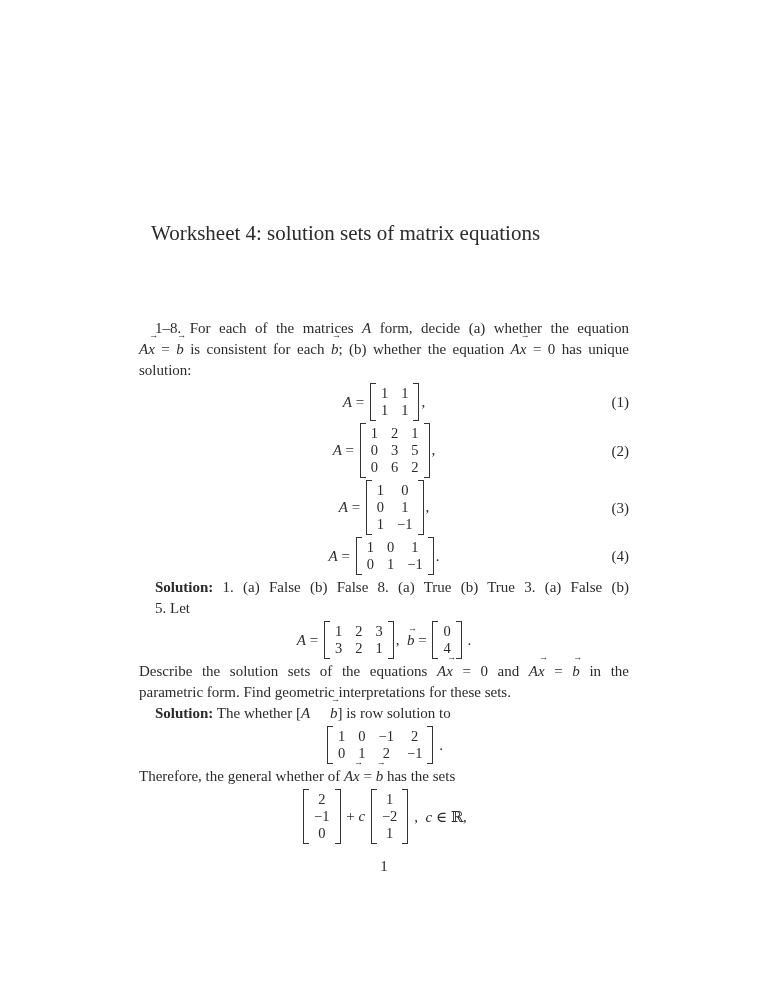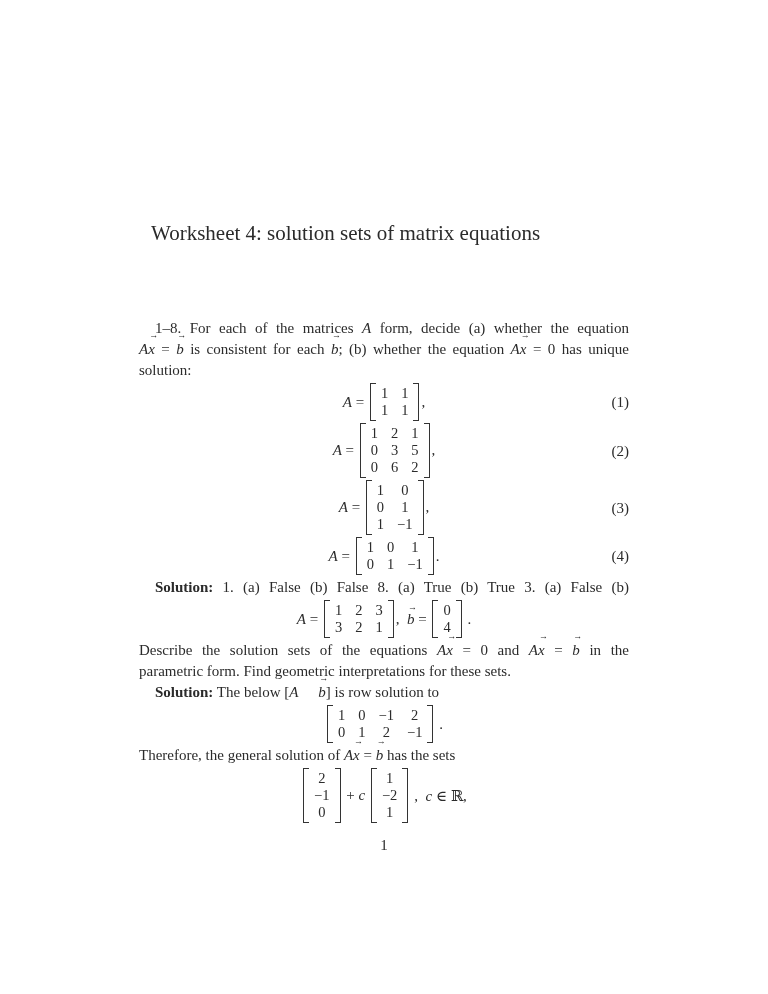--- a/index.html
+++ b/index.html
@@ -125,20 +125,21 @@
             <span class="mcell">−1</span>
           </span>
           <span class="bracket right"></span>
         </span>
         <span><span class="seg rm">.</span></span>
       </span>
     <span class="eq-label">(4)</span>
   </div>
 
   <p class="line justify indent"><span class="seg bf">Solution:</span><span class="seg rm"> 1. (a) False (b) False 8. (a) True (b) True 3. (a) False (b)</span></p>
+  <p class="line indent"><span class="seg rm">5. Let</span></p>
 
   <div class="eqline">
     <span class="eqflex">
         <span><span class="seg it">A</span><span class="seg rm">&nbsp;=&nbsp;</span></span>
         <span class="matrix">
           <span class="bracket left"></span>
           <span class="mgrid" style="grid-template-columns: repeat(3, auto);">
             <span class="mcell">1</span>
             <span class="mcell">2</span>
             <span class="mcell">3</span>
@@ -156,21 +157,21 @@
             <span class="mcell">4</span>
           </span>
           <span class="bracket right"></span>
         </span>
         <span><span class="seg rm">&nbsp;.</span></span>
       </span>
   </div>
 
   <p class="line justify"><span class="seg rm">Describe the solution sets of the equations </span><span class="seg it">A</span><span class="seg vec"><span class="arrow">→</span>x</span><span class="seg rm"> = 0 and </span><span class="seg it">A</span><span class="seg vec"><span class="arrow">→</span>x</span><span class="seg rm"> = </span><span class="seg vec"><span class="arrow">→</span>b</span><span class="seg rm"> in the</span></p>
   <p class="line"><span class="seg rm">parametric form. Find geometric interpretations for these sets.</span></p>
-  <p class="line indent"><span class="seg bf">Solution:</span><span class="seg rm"> The below [</span><span class="seg it">A</span><span class="seg rm"> </span><span class="seg vec"><span class="arrow">→</span>b</span><span class="seg rm">] is row solution to</span></p>
+  <p class="line indent"><span class="seg bf">Solution:</span><span class="seg rm"> The whether [</span><span class="seg it">A</span><span class="seg rm"> </span><span class="seg vec"><span class="arrow">→</span>b</span><span class="seg rm">] is row solution to</span></p>
 
   <div class="eqline">
     <span class="eqflex">
         <span class="matrix">
           <span class="bracket left"></span>
           <span class="mgrid" style="grid-template-columns: repeat(4, auto);">
             <span class="mcell">1</span>
             <span class="mcell">0</span>
             <span class="mcell">−1</span>
             <span class="mcell">2</span>
@@ -178,21 +179,21 @@
             <span class="mcell">1</span>
             <span class="mcell">2</span>
             <span class="mcell">−1</span>
           </span>
           <span class="bracket right"></span>
         </span>
         <span><span class="seg rm">&nbsp;.</span></span>
       </span>
   </div>
 
-  <p class="line"><span class="seg rm">Therefore, the general solution of </span><span class="seg it">A</span><span class="seg vec"><span class="arrow">→</span>x</span><span class="seg rm"> = </span><span class="seg vec"><span class="arrow">→</span>b</span><span class="seg rm"> has the sets</span></p>
+  <p class="line"><span class="seg rm">Therefore, the general whether of </span><span class="seg it">A</span><span class="seg vec"><span class="arrow">→</span>x</span><span class="seg rm"> = </span><span class="seg vec"><span class="arrow">→</span>b</span><span class="seg rm"> has the sets</span></p>
 
   <div class="eqline">
     <span class="eqflex">
         <span class="matrix">
           <span class="bracket left"></span>
           <span class="mgrid" style="grid-template-columns: repeat(1, auto);">
             <span class="mcell">2</span>
             <span class="mcell">−1</span>
             <span class="mcell">0</span>
           </span>

